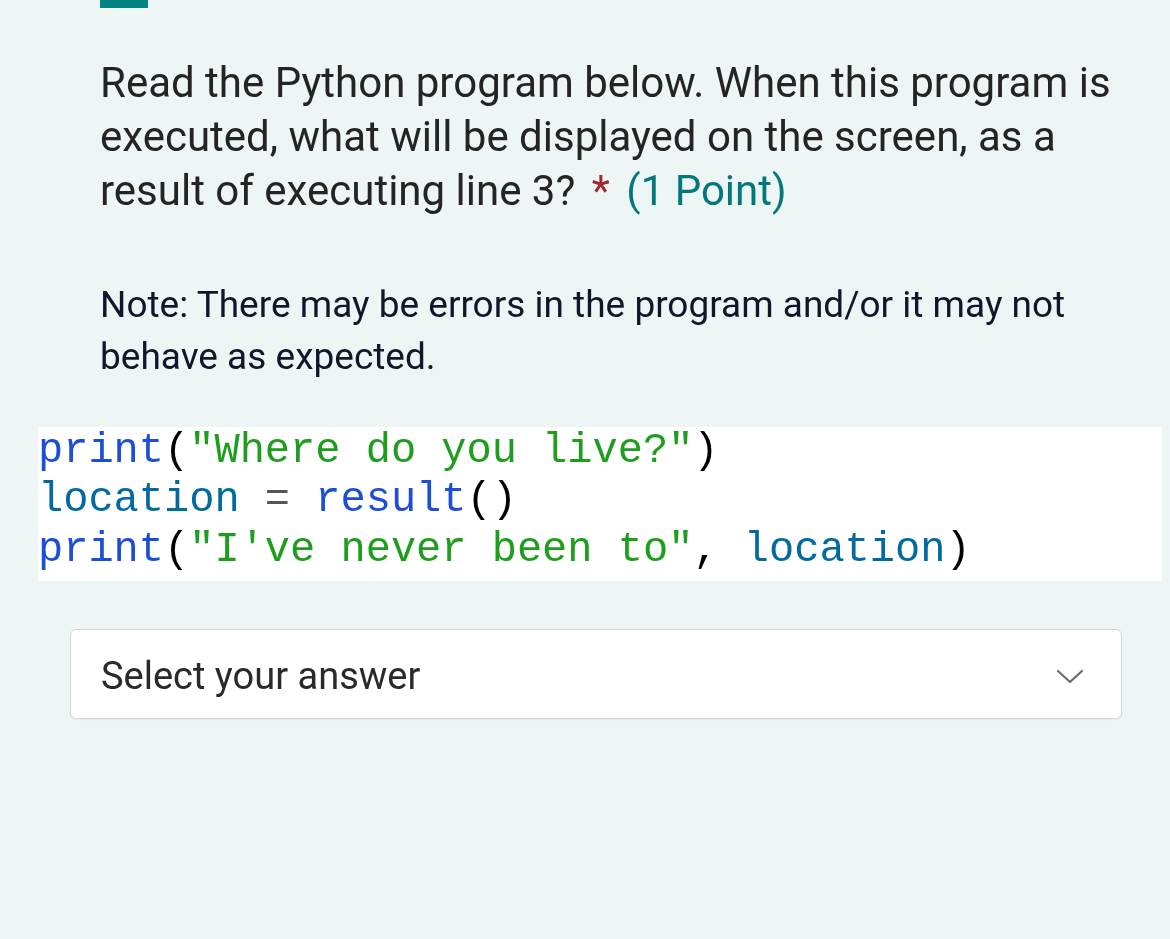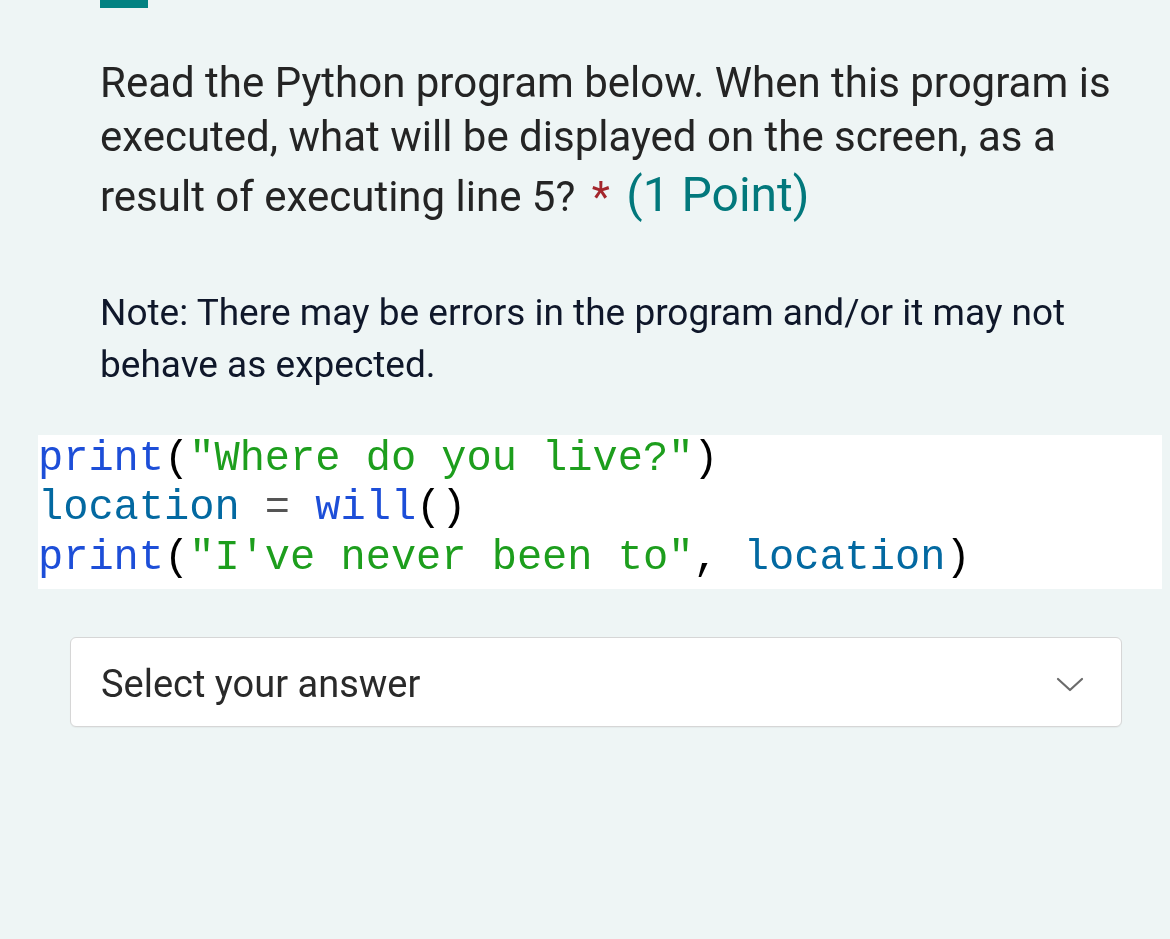--- a/index.html
+++ b/index.html
@@ -40,21 +40,21 @@
     color: #242424;
     font-weight: 400;
   }
   .required {
     color: #a4262c;
     font-size: 42px;
     padding: 0 6px;
   }
   .points {
     color: #02787c;
-    font-size: 48px;
+    font-size: 42px;
   }
   .note-text {
     margin-top: 62px;
     font-size: 37px;
     line-height: 1.4;
     color: #0f172a;
     font-weight: 400;
   }
   .code-block {
     margin-top: 44px;
@@ -110,30 +110,30 @@
 </style>
 </head>
 <body>
 
 <div class="card">
 
   <div class="number-badge"></div>
 
   <div class="question-block">
     <div class="question-text">
-      <span>Read the Python program below. When this program is executed, what will be displayed on the screen, as a result of executing line 5?</span>
+      <span>Read the Python program below. When this program is executed, what will be displayed on the screen, as a result of executing line 3?</span>
       <span class="required">*</span>
       <span class="points">(1 Point)</span>
     </div>
 
     <div class="note-text">Note: There may be errors in the program and/or it may not behave as expected.</div>
   </div>
 
   <div class="code-block"><span><span class="tok-func">print</span><span class="tok-punc">(</span><span class="tok-str">"Where do you live?"</span><span class="tok-punc">)</span></span>
-<span><span class="tok-var">location</span><span class="tok-op"> = </span><span class="tok-func">will</span><span class="tok-punc">(</span><span class="tok-punc">)</span></span>
+<span><span class="tok-var">location</span><span class="tok-op"> = </span><span class="tok-func">result</span><span class="tok-punc">(</span><span class="tok-punc">)</span></span>
 <span><span class="tok-func">print</span><span class="tok-punc">(</span><span class="tok-str">"I've never been to"</span><span class="tok-punc">, </span><span class="tok-var">location</span><span class="tok-punc">)</span></span></div>
 
   <div class="answer-select">
     <span class="placeholder">Select your answer</span>
     <span class="chevron">
       <svg viewBox="0 0 30 18">
           <polyline points="3,4 15,15 27,4"></polyline>
         </svg>
     </span>
   </div>

